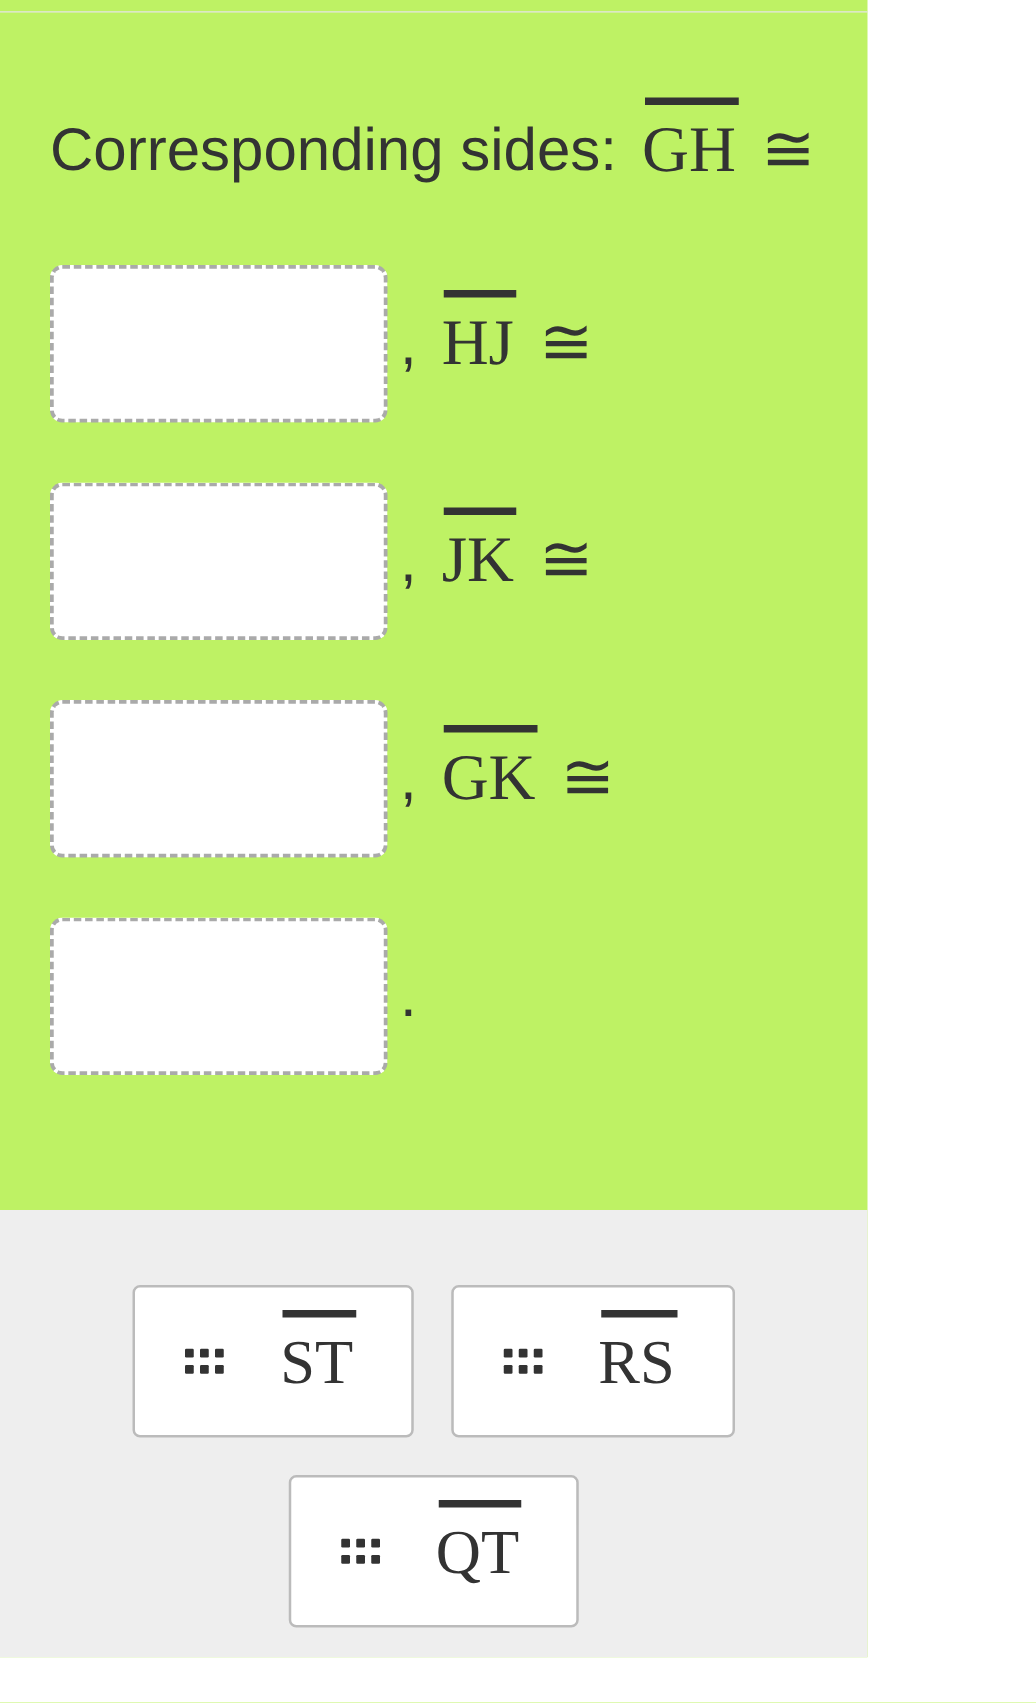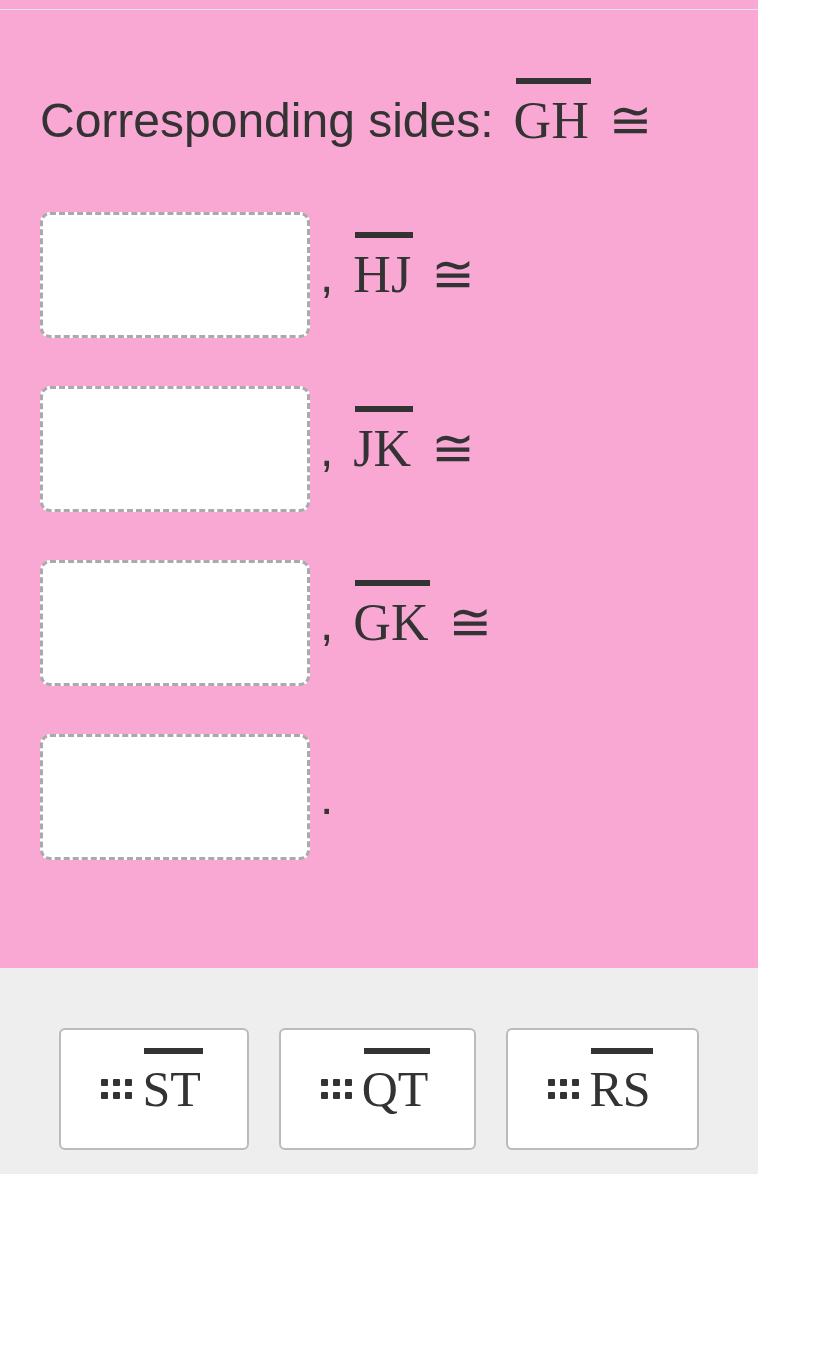--- a/index.html
+++ b/index.html
@@ -4,22 +4,22 @@
 <style>
   * { box-sizing: border-box; }
   html, body {
     margin: 0;
     padding: 0;
     font-family: -apple-system, BlinkMacSystemFont, "Segoe UI", Arial, sans-serif;
     background: #fff;
     color: #333;
   }
   .page {
-    width: 758px;
-    background: #f9a8d4;
+    width: 694px;
+    background: #bef264;
   }
   .top-border {
     height: 10px;
     border-bottom: 1px solid #e5e5e5;
   }
   .content {
     padding: 80px 40px 60px 40px;
     font-size: 44px;
     line-height: 1.2;
   }
@@ -87,21 +87,21 @@
     justify-content: center;
     gap: 30px;
   }
   .tile {
     background: #fff;
     border: 2px solid #bbb;
     border-radius: 6px;
     padding: 30px 40px;
     display: flex;
     align-items: center;
-    gap: 5px;
+    gap: 40px;
     cursor: grab;
   }
   .grip {
     display: grid;
     grid-template-columns: repeat(3, 1fr);
     grid-template-rows: repeat(2, 1fr);
     gap: 5px;
     width: 30px;
     height: 20px;
   }
@@ -171,27 +171,27 @@
     </div>
     <div class="tile">
       <div class="grip">
           <span></span>
           <span></span>
           <span></span>
           <span></span>
           <span></span>
           <span></span>
         </div>
-      <span class="seg">QT</span>
+      <span class="seg">RS</span>
     </div>
     <div class="tile">
       <div class="grip">
           <span></span>
           <span></span>
           <span></span>
           <span></span>
           <span></span>
           <span></span>
         </div>
-      <span class="seg">RS</span>
+      <span class="seg">QT</span>
     </div>
   </div>
 </div>
 
 </body></html>

